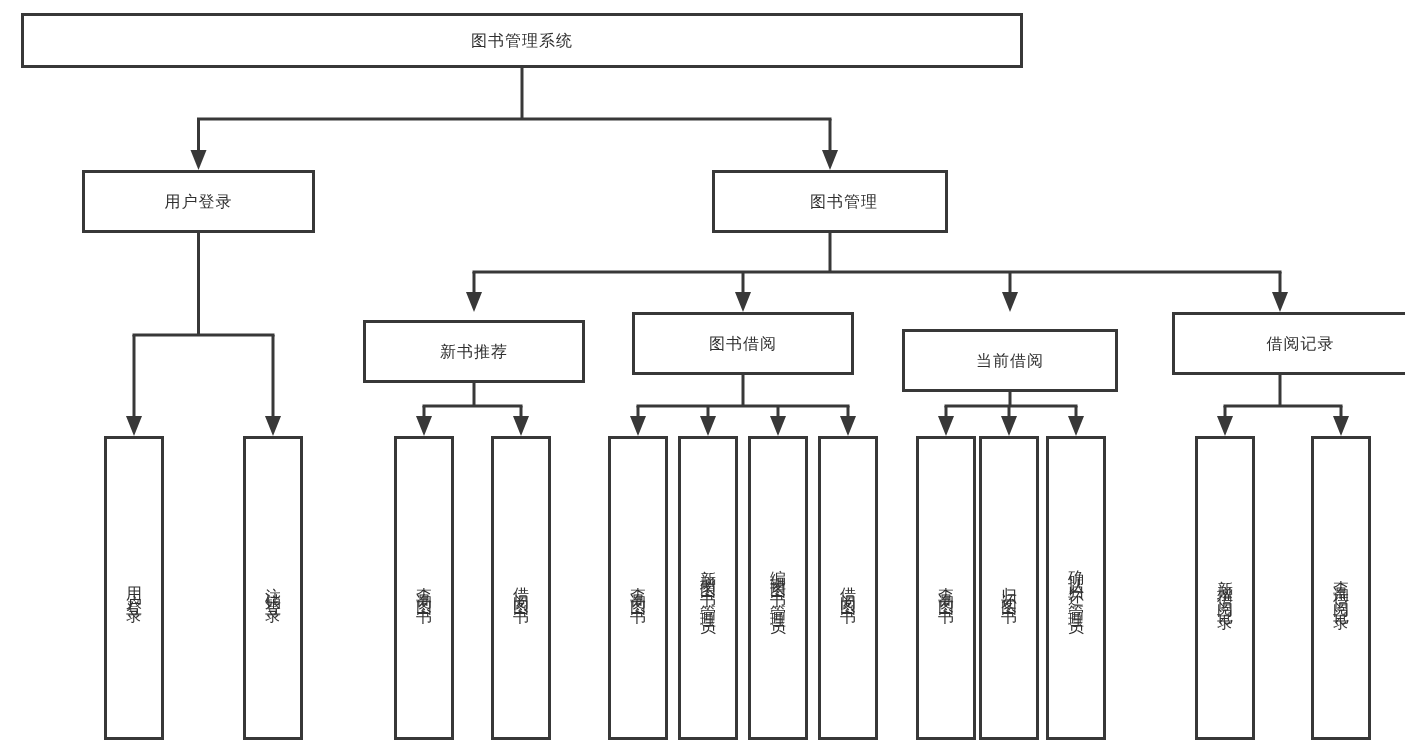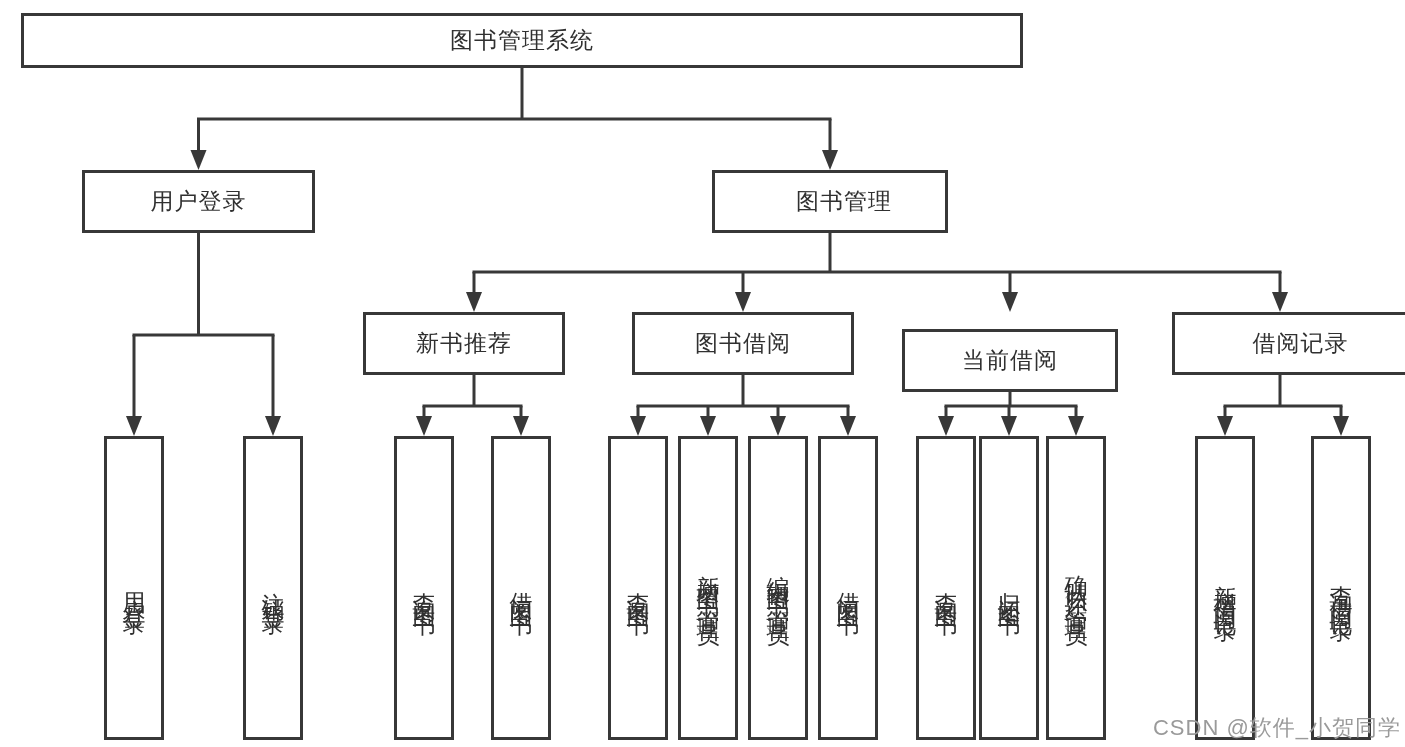--- a/index.html
+++ b/index.html
@@ -23,21 +23,21 @@
   }
   #nodes .node {
     position: absolute;
     box-sizing: border-box;
     border: 3px solid var(--line, #383838);
     background: var(--boxfill, #ffffff);
     color: var(--text, #303030);
     display: flex;
     align-items: center;
     justify-content: center;
-    font-size: 23px;
+    font-size: 16px;
     letter-spacing: 1px;
     z-index: 2;
     text-align: center;
     line-height: 1;
   }
   #nodes .node .node-label {
     white-space: nowrap;
   }
   #nodes .node.vertical .node-label {
     writing-mode: vertical-rl;
@@ -116,21 +116,21 @@
   <div id="nodes">
       <div class="node" style="left: 21px; top: 13px; width: 1002px; height: 55px;">
         <span class="node-label">图书管理系统</span>
       </div>
       <div class="node" style="left: 82px; top: 170px; width: 233px; height: 63px;">
         <span class="node-label">用户登录</span>
       </div>
       <div class="node" style="left: 712px; top: 170px; width: 236px; height: 63px; padding-left: 28px;">
         <span class="node-label">图书管理</span>
       </div>
-      <div class="node" style="left: 363px; top: 312px; width: 202px; height: 63px;">
+      <div class="node" style="left: 363px; top: 320px; width: 222px; height: 63px;">
         <span class="node-label">新书推荐</span>
       </div>
       <div class="node" style="left: 632px; top: 312px; width: 222px; height: 63px;">
         <span class="node-label">图书借阅</span>
       </div>
       <div class="node" style="left: 902px; top: 312px; width: 216px; height: 63px; margin-top: 17px;">
         <span class="node-label">当前借阅</span>
       </div>
       <div class="node" style="left: 1172px; top: 312px; width: 257px; height: 63px;">
         <span class="node-label">借阅记录</span>
@@ -168,14 +168,13 @@
       <div class="node vertical" style="left: 1046px; top: 436px; width: 60px; height: 304px;">
         <span class="node-label">确认归还（管理员）</span>
       </div>
       <div class="node vertical" style="left: 1195px; top: 436px; width: 60px; height: 304px;">
         <span class="node-label">新增借阅记录</span>
       </div>
       <div class="node vertical" style="left: 1311px; top: 436px; width: 60px; height: 304px;">
         <span class="node-label">查询借阅记录</span>
       </div>
     </div>
-  <div class="watermark">CSDN @软件_小贺同学</div>
 </div>
 
 </body></html>

